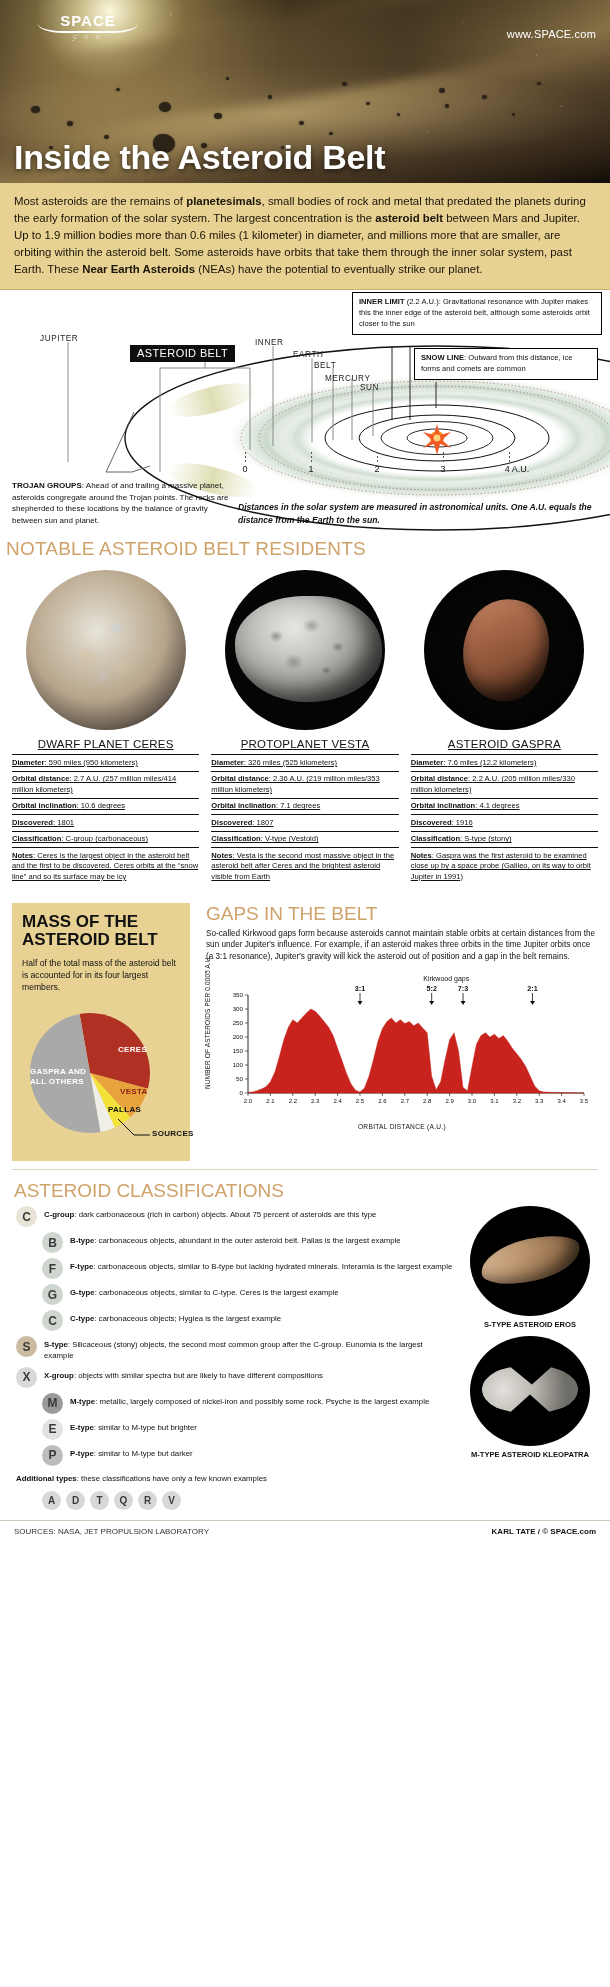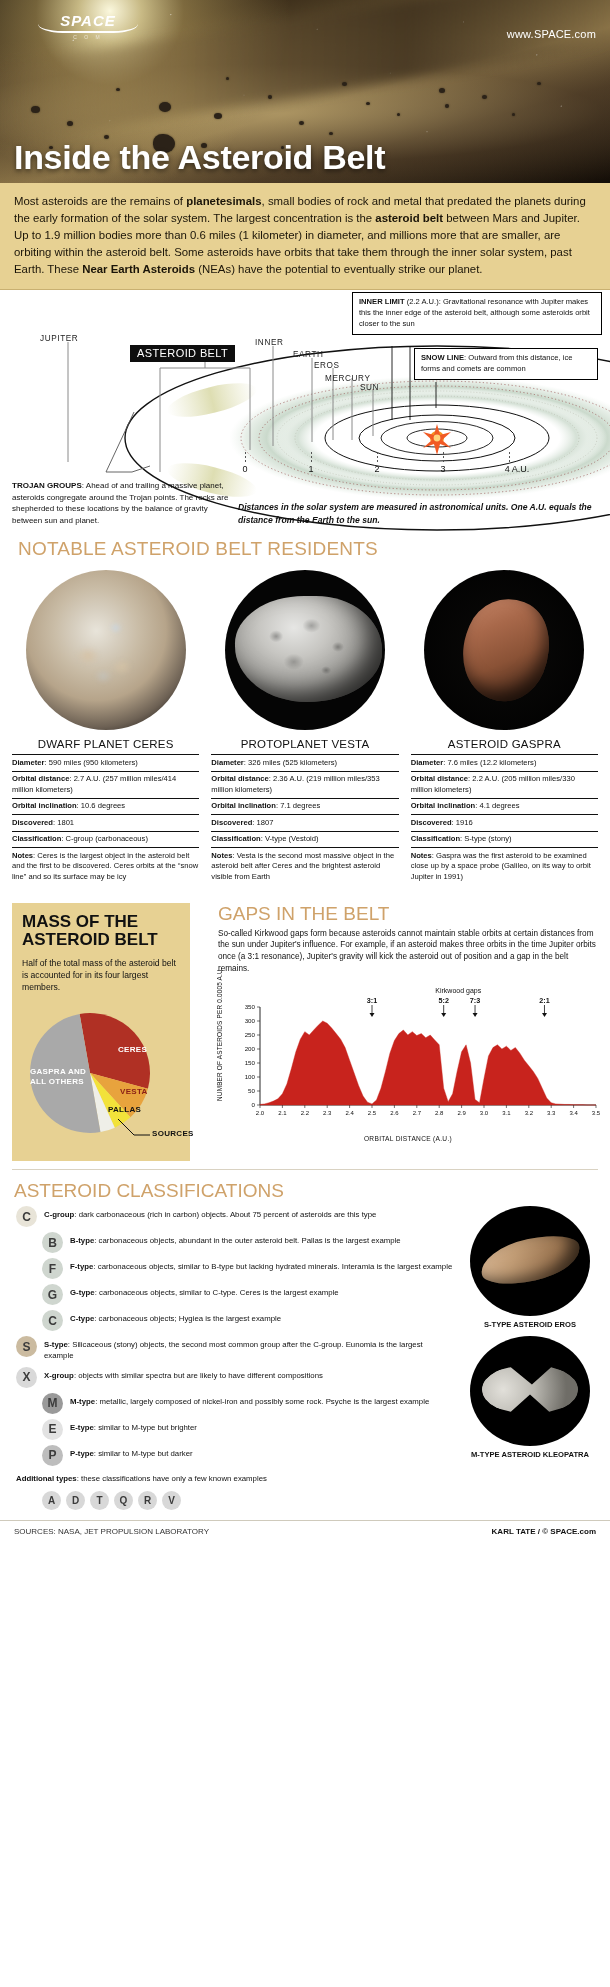--- a/index.html
+++ b/index.html
@@ -39,21 +39,21 @@
   }
   .hero-dustband {
     position:absolute; left:-5%; top:8%; width:115%; height:42%;
     background: linear-gradient(100deg, rgba(0,0,0,0) 0%, rgba(120,98,60,.55) 30%, rgba(60,46,28,.75) 62%, rgba(0,0,0,0) 92%);
     transform: rotate(-9deg);
     filter: blur(6px);
   }
   .hero-rocks { position:absolute; inset:0; }
   .rock { position:absolute; background:#2b2218; border-radius:50%; box-shadow: 0 0 2px rgba(0,0,0,.5); }
   .hero-logo { position:absolute; left:38px; top:12px; width:100px; text-align:center; }
-  .hero-logo .sp { color:#fff; font-size:15px; font-weight:bold; letter-spacing:1px; font-family:"Liberation Sans",sans-serif;font-style:italic; }
+  .hero-logo .sp { color:#fff; font-size:15px; font-weight:bold; letter-spacing:1px; font-family:"Liberation Sans",sans-serif; }
   .hero-logo .dotcom { color:#e9e2cf; font-size:5px; letter-spacing:3px; display:block; margin-top:1px;}
   .hero-logo .swoosh { display:block; height:9px; margin-top:-6px;
     border-bottom:2px solid #fff; border-radius:0 0 60px 60px/0 0 22px 22px; width:100%;}
   .hero-url { position:absolute; right:14px; top:28px; color:#fff; font-size:11px; letter-spacing:.2px;}
   .hero-title {
     position:absolute; left:14px; bottom:6px;
     color:#ffffff; font-size:34px; font-weight:bold; letter-spacing:-0.3px;
     text-shadow: 0 2px 5px rgba(0,0,0,.55);
   }
 
@@ -86,26 +86,26 @@
     font-size:8.6px; line-height:1.45; font-style:italic; font-weight:bold; color:#111; }
   .trojan-note { position:absolute; left:12px; bottom:6px; width:222px; font-size:8px; line-height:1.45; }
   .trojan-note b { font-weight:bold; }
 
   
   .orbit-svg { position:absolute; left:0; top:0; }
 
   
   .sec-head {
     font-size:19px; color:#cfa26a; letter-spacing:.2px;
-    padding:6px 18px 4px; font-weight:normal;
+    padding:6px 6px 4px; font-weight:normal;
   }
   .rule { height:1px; background:#d9d2c2; margin:0 12px; }
 
   
-  .residents { display:flex; gap:12px; padding:6px 12px 10px; }
+  .residents { display:flex; gap:12px; padding:6px 12px 10px;text-decoration:underline; }
   .res-card { width:190px; }
   .res-photo { width:160px; height:160px; border-radius:50%; margin:0 auto 8px; position:relative; overflow:hidden; background:#000; }
   .ceres-img { background:
       radial-gradient(circle at 44% 38%, #e8e4da 0%, #d7cfc0 16%, #c9bca6 32%, #b6a48a 52%, #6d6154 72%, #1a1614 88%, #000 100%); }
   .ceres-img::after { content:""; position:absolute; inset:18%;
     background:
       radial-gradient(6px 5px at 60% 28%, rgba(195,215,235,.8), transparent),
       radial-gradient(12px 9px at 33% 55%, rgba(216,188,150,.55), transparent),
       radial-gradient(10px 8px at 66% 66%, rgba(222,200,165,.5), transparent),
       radial-gradient(9px 7px at 48% 75%, rgba(190,205,220,.4), transparent);
@@ -129,21 +129,21 @@
     border-radius:50% 50% 46% 54%/42% 58% 44% 56%;
     background: linear-gradient(135deg, #c8886a 0%, #a8684a 30%, #8a5236 58%, #4e2d1c 85%, #2a160d 100%);
     box-shadow: inset -8px -8px 16px rgba(0,0,0,.6); }
   .res-title { text-align:center; font-size:11.5px; font-weight:normal; letter-spacing:.2px; margin-bottom:4px; color:#111; }
   .spec { font-size:7.6px; line-height:1.38; padding:2.5px 0; border-top:1px solid #111; }
   .spec:first-of-type { border-top:1px solid #111; }
   .spec b { font-weight:bold; }
   .spec.notes { border-top:1px solid #111; }
 
   
-  .midrow { display:flex; padding:8px 12px 8px; gap:28px; }
+  .midrow { display:flex; padding:8px 12px 8px; gap:16px; }
   .mass-box { width:178px; background:#e7d193; padding:10px 10px 8px; }
   .mass-title { font-size:17px; font-weight:bold; line-height:1.1; color:#111; }
   .mass-sub { font-size:8.6px; line-height:1.4; margin-top:7px; color:#111; }
   .pie-wrap { position:relative; width:160px; height:150px; margin:8px auto 2px; }
   .pie-label { position:absolute; font-size:8px; font-weight:bold; letter-spacing:.3px; }
   .gaps-box { flex:1; }
   .gaps-head { font-size:19px; color:#cfa26a; }
   .gaps-text { font-size:8.2px; line-height:1.45; margin-top:3px; color:#111; }
   .chart-wrap { position:relative; margin-top:6px; height:150px; }
   .axis-y-label { position:absolute; left:-2px; top:8px; font-size:6.4px;
@@ -302,21 +302,21 @@
         <line x1="392" y1="56" x2="392" y2="130"></line>
         <line x1="410" y1="56" x2="410" y2="130"></line>
         <line x1="436" y1="118" x2="436" y2="92"></line>
       </g>
     </svg>
 
     <div class="dlabel" style="left:40px;top:44px;">JUPITER</div>
     <div class="chip" style="left:130px;top:55px;">ASTEROID BELT</div>
     <div class="dlabel" style="left:255px;top:48px;">INNER</div>
     <div class="dlabel" style="left:293px;top:60px;">EARTH</div>
-    <div class="dlabel" style="left:314px;top:71px;">EROS</div>
+    <div class="dlabel" style="left:314px;top:71px;">BELT</div>
     <div class="dlabel" style="left:325px;top:84px;">MERCURY</div>
     <div class="dlabel" style="left:360px;top:93px;">SUN</div>
 
     <div class="callout" style="left:352px;top:2px;width:250px;"><b>INNER LIMIT</b> (2.2 A.U.): Gravitational resonance with Jupiter makes this the inner edge of the asteroid belt, although some asteroids orbit closer to the sun</div>
     <div class="callout" style="left:414px;top:58px;width:184px;"><b>SNOW LINE</b>: Outward from this distance, ice forms and comets are common</div>
 
     <div class="trojan-note"><b>TROJAN GROUPS</b>: Ahead of and trailing a massive planet, asteroids congregate around the Trojan points. The rocks are shepherded to these locations by the balance of gravity between sun and planet.</div>
 
     <div class="au-axis">
       <div class="au-tick" style="left:0px;"></div>

